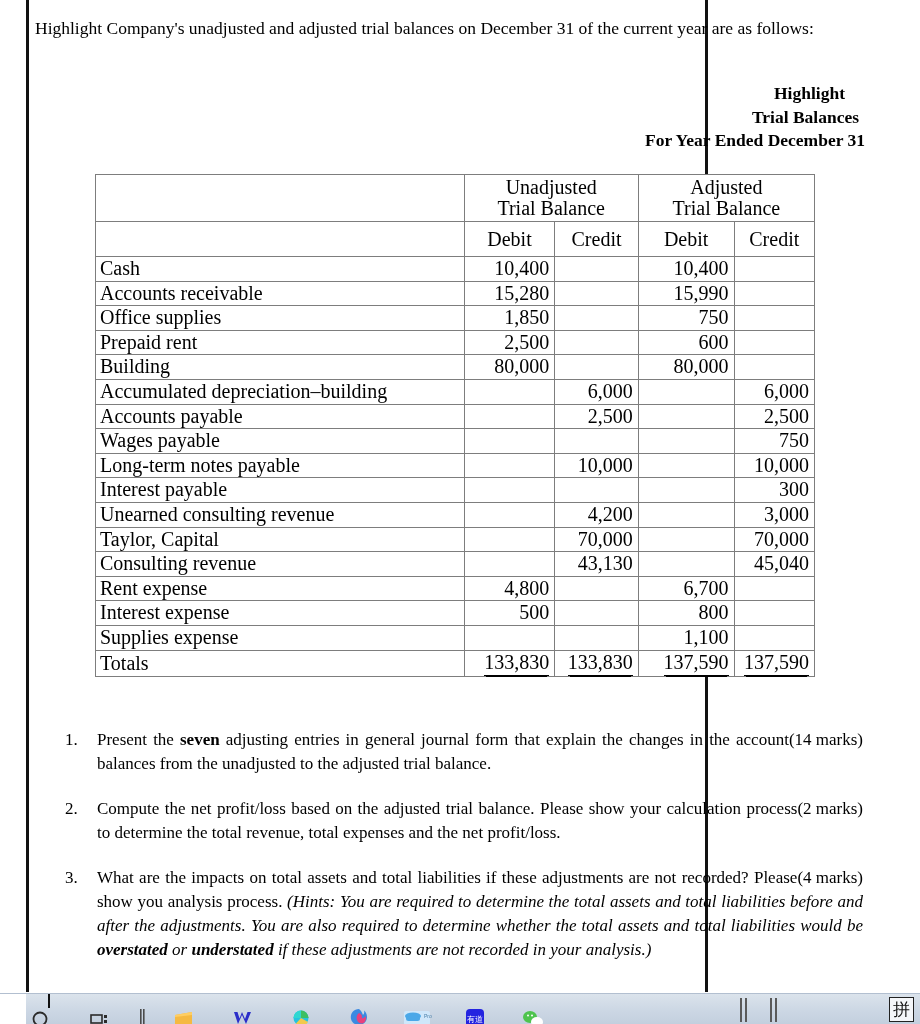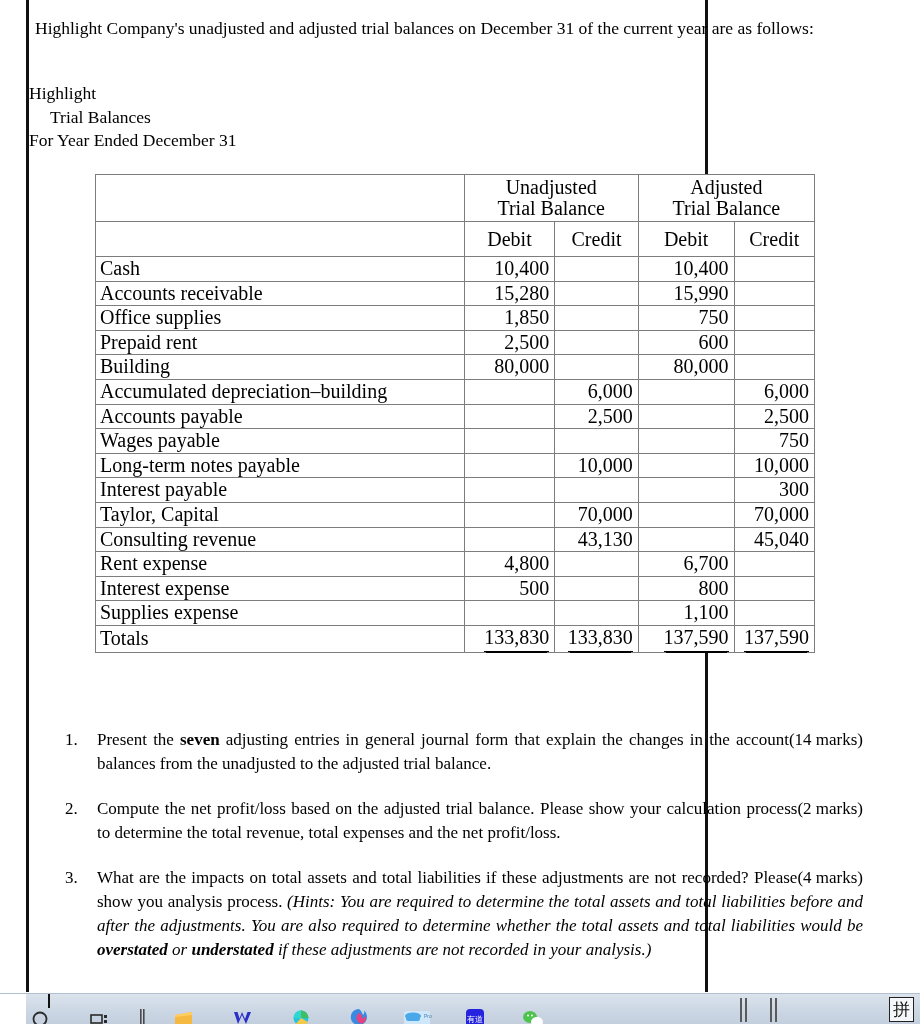--- a/index.html
+++ b/index.html
@@ -52,21 +52,21 @@
   }
 
   .tb-title {
     position: absolute;
     left: 0px; top: 82px;
     width: 836px;
     text-align: center;
     font-size: 17.5px;
     line-height: 23.5px;
   }
-  .tb-title div { text-align: left; }
+  .tb-title div { text-align: right; font-weight: bold; }
   .tb-title .l1 { padding-right: 20px; }
   .tb-title .l2 { padding-right: 6px; margin-left: 21px; }
   .tb-title .l3 { padding-right: 0px; }
 
   
   table.tb {
     position: absolute;
     left: 66px; top: 174px;
     width: 720px;
     border-collapse: collapse;
@@ -299,20 +299,27 @@
               <td class="c-num4">10,000</td>
             </tr>
             <tr>
               <td class="c-desc">Interest payable</td>
               <td class="c-num"></td>
               <td class="c-num2"></td>
               <td class="c-num3"></td>
               <td class="c-num4">300</td>
             </tr>
             <tr>
+              <td class="c-desc">Unearned consulting revenue</td>
+              <td class="c-num"></td>
+              <td class="c-num2">4,200</td>
+              <td class="c-num3"></td>
+              <td class="c-num4">3,000</td>
+            </tr>
+            <tr>
               <td class="c-desc">Taylor, Capital</td>
               <td class="c-num"></td>
               <td class="c-num2">70,000</td>
               <td class="c-num3"></td>
               <td class="c-num4">70,000</td>
             </tr>
             <tr>
               <td class="c-desc">Consulting revenue</td>
               <td class="c-num"></td>
               <td class="c-num2">43,130</td>

